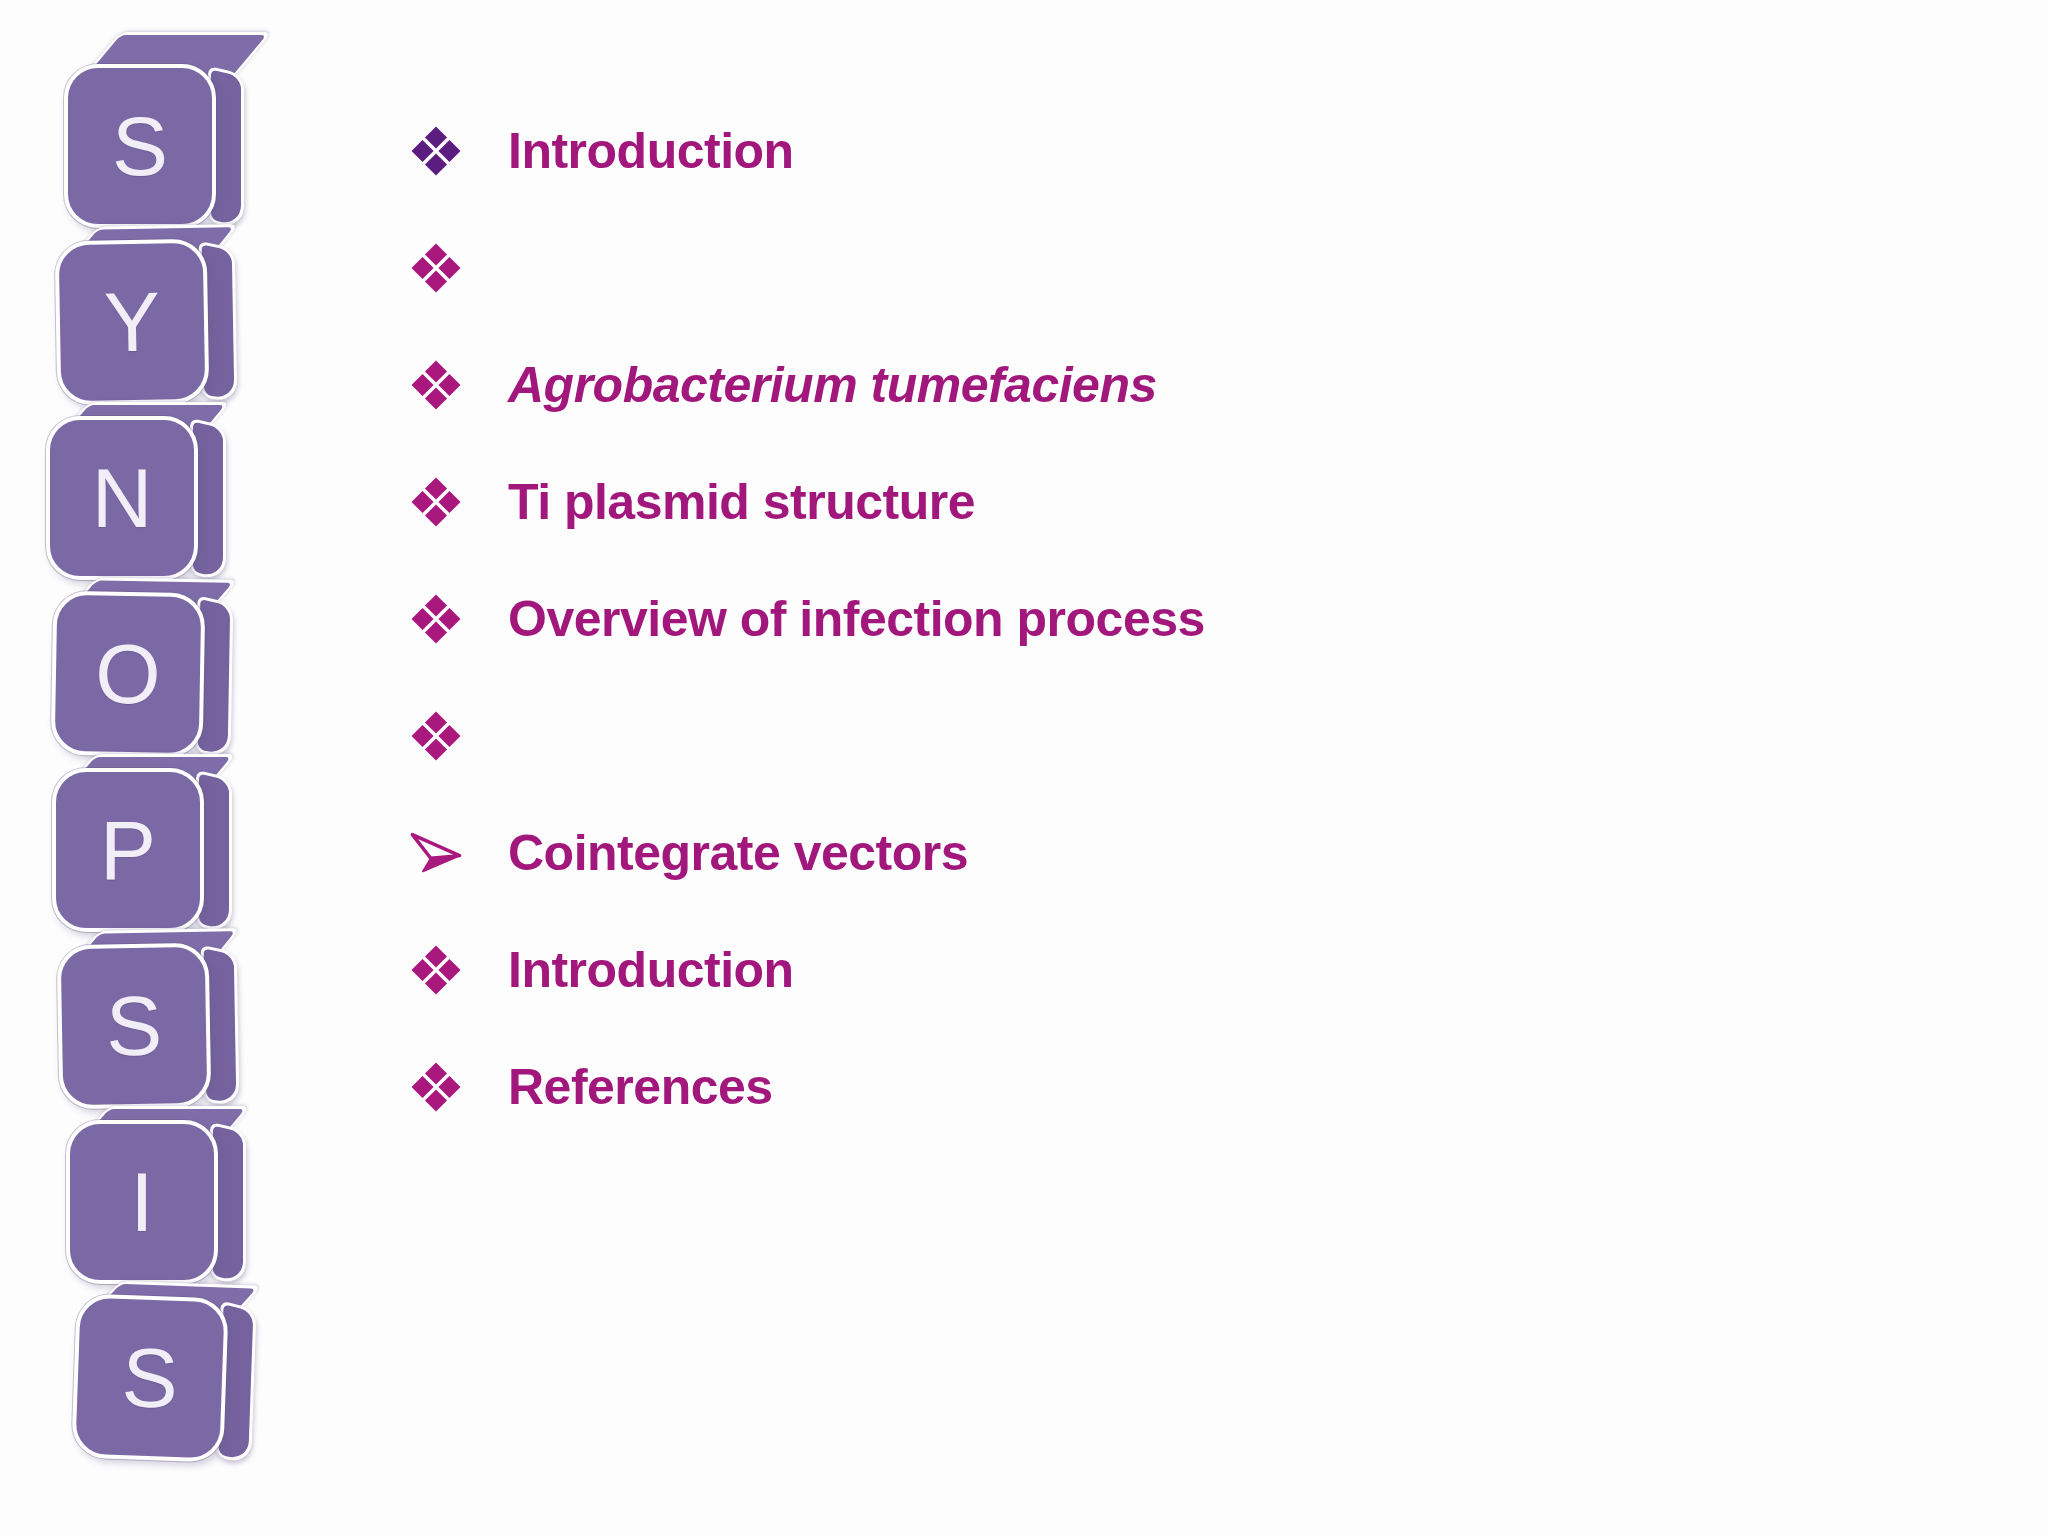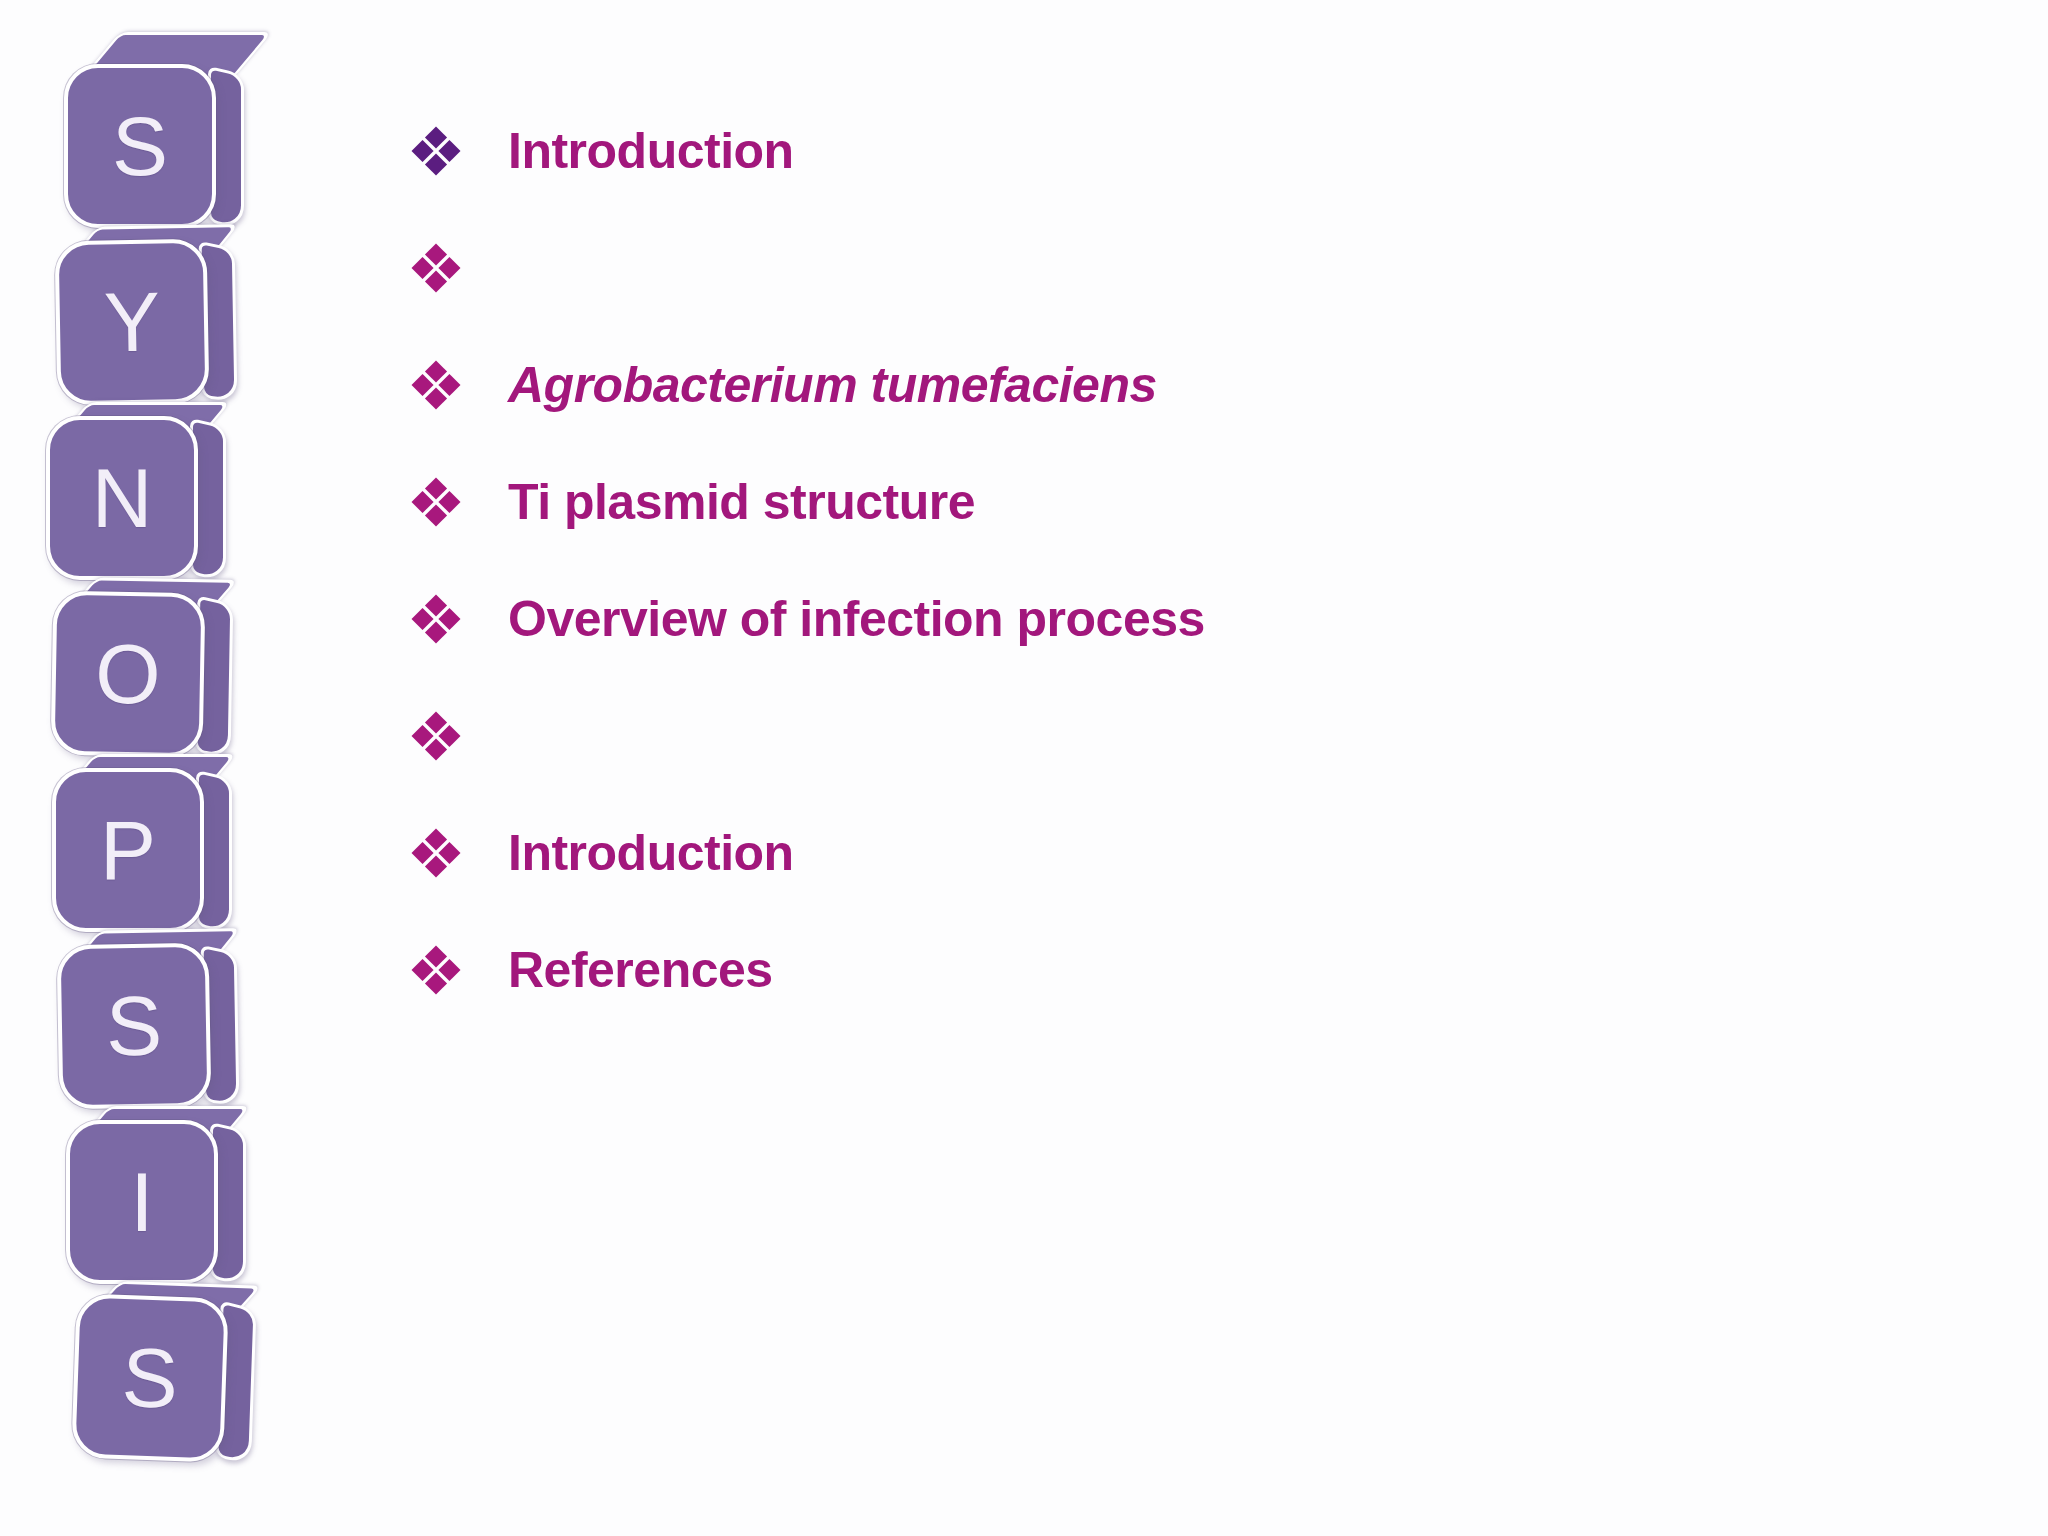--- a/index.html
+++ b/index.html
@@ -205,20 +205,29 @@
           <svg width="50" height="50" viewBox="0 0 52 52">
             <polygon points="26,0.5 37.5,12 26,23.5 14.5,12" fill="#a8187d"></polygon>
             <polygon points="12,14.5 23.5,26 12,37.5 0.5,26" fill="#a8187d"></polygon>
             <polygon points="40,14.5 51.5,26 40,37.5 28.5,26" fill="#a8187d"></polygon>
             <polygon points="26,28.5 37.5,40 26,51.5 14.5,40" fill="#a8187d"></polygon>
           </svg>
         </span>
       </li>
       <li class="agenda-item">
         <span class="bullet-box">
+          <svg width="62" height="52" viewBox="0 0 64 52">
+            <path d="M5,5 L59,29 L26,32 Z" fill="#ffffff" stroke="#a8187d" stroke-width="4" stroke-linejoin="round"></path>
+            <path d="M59,29 L26,32 L17,47 Z" fill="#a8187d" stroke="#a8187d" stroke-width="2" stroke-linejoin="round"></path>
+          </svg>
+        </span>
+        <span class="agenda-label">Cointegrate vectors</span>
+      </li>
+      <li class="agenda-item">
+        <span class="bullet-box">
           <svg width="50" height="50" viewBox="0 0 52 52">
             <polygon points="26,0.5 37.5,12 26,23.5 14.5,12" fill="#a8187d"></polygon>
             <polygon points="12,14.5 23.5,26 12,37.5 0.5,26" fill="#a8187d"></polygon>
             <polygon points="40,14.5 51.5,26 40,37.5 28.5,26" fill="#a8187d"></polygon>
             <polygon points="26,28.5 37.5,40 26,51.5 14.5,40" fill="#a8187d"></polygon>
           </svg>
         </span>
         <span class="agenda-label">Introduction</span>
       </li>
       <li class="agenda-item">

